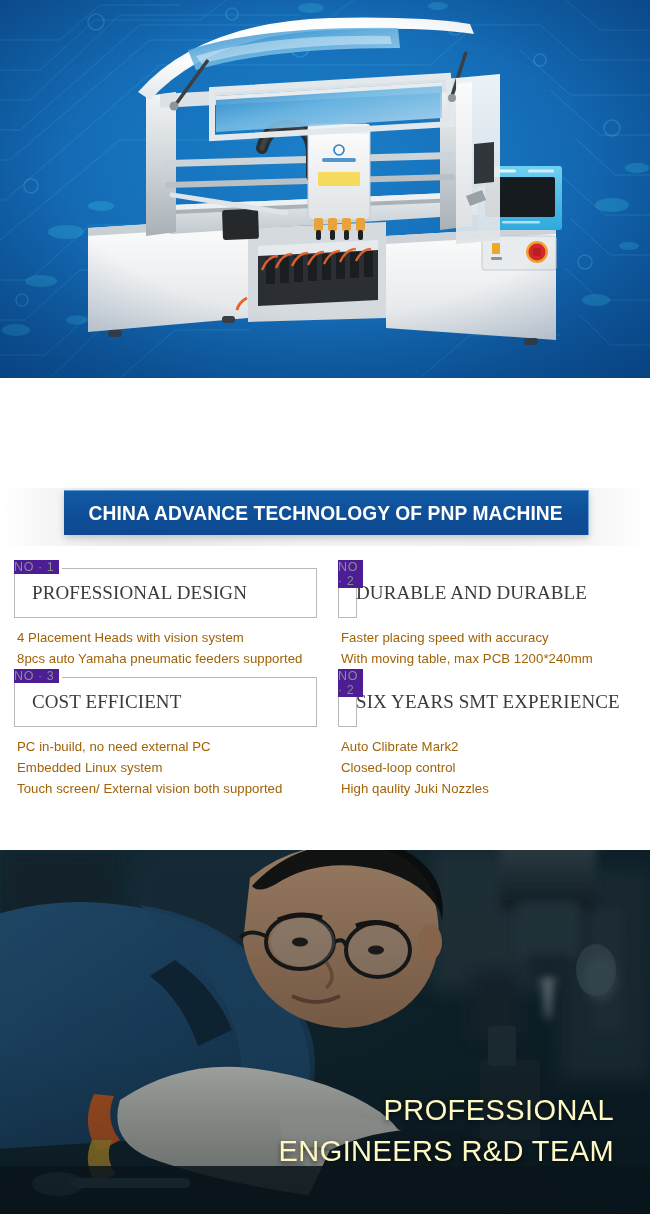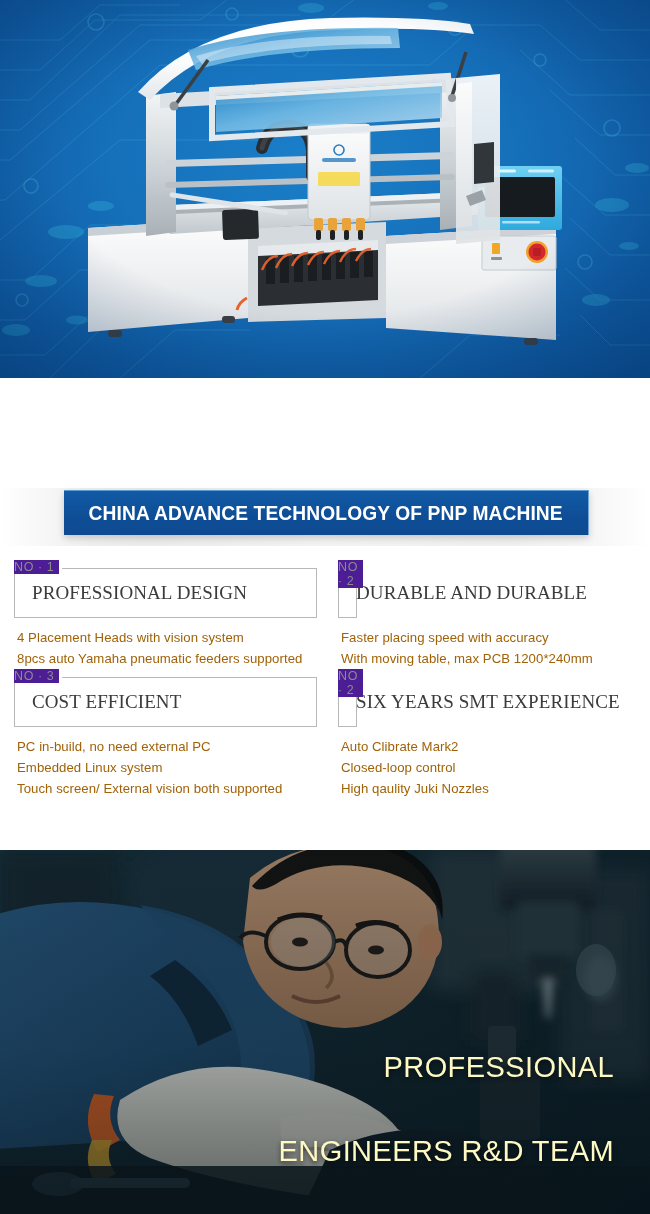--- a/index.html
+++ b/index.html
@@ -133,21 +133,21 @@
     background: linear-gradient(180deg, rgba(8,22,30,.15) 0%, rgba(8,22,30,.18) 55%, rgba(6,18,26,.42) 100%);
   }
   .bottom-caption {
     position: absolute;
     right: 36px; bottom: 42px;
     text-align: right;
     color: #fef9c3;
     text-shadow: 0 2px 5px rgba(0,0,0,.55);
   }
   .cap-l1 { font-size: 29px; font-weight: 400; line-height: 41px; letter-spacing: .4px; }
-  .cap-l2 { font-size: 29px; font-weight: 400; line-height: 41px; letter-spacing: .4px; margin-top: 43px; }
+  .cap-l2 { font-size: 29px; font-weight: 400; line-height: 41px; letter-spacing: .4px; }
 </style>
 </head>
 <body>
 
 <div class="page">
 
   <div class="hero">
 
     <svg class="hero-circuit" viewBox="0 0 650 378" preserveAspectRatio="none">
       <g stroke="#4fc3e8" stroke-width="1" fill="none" opacity=".42">

